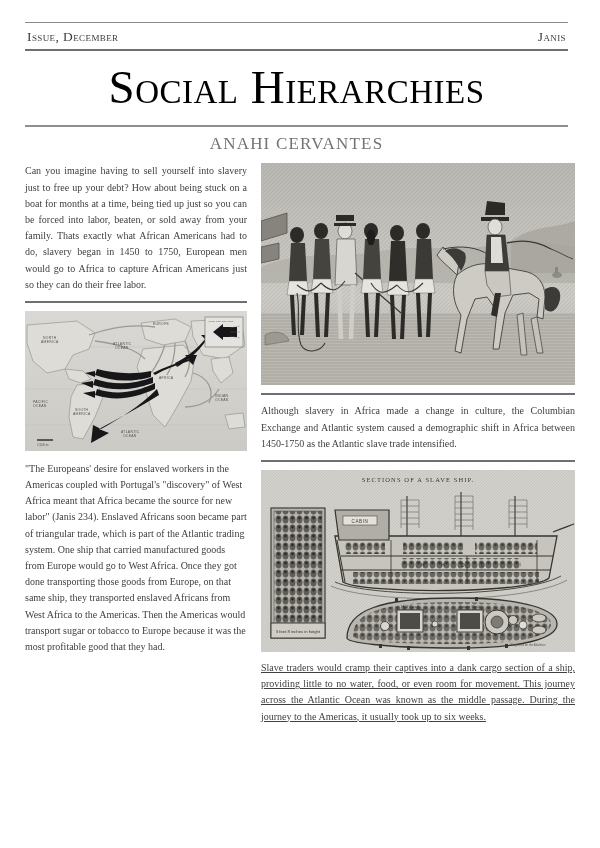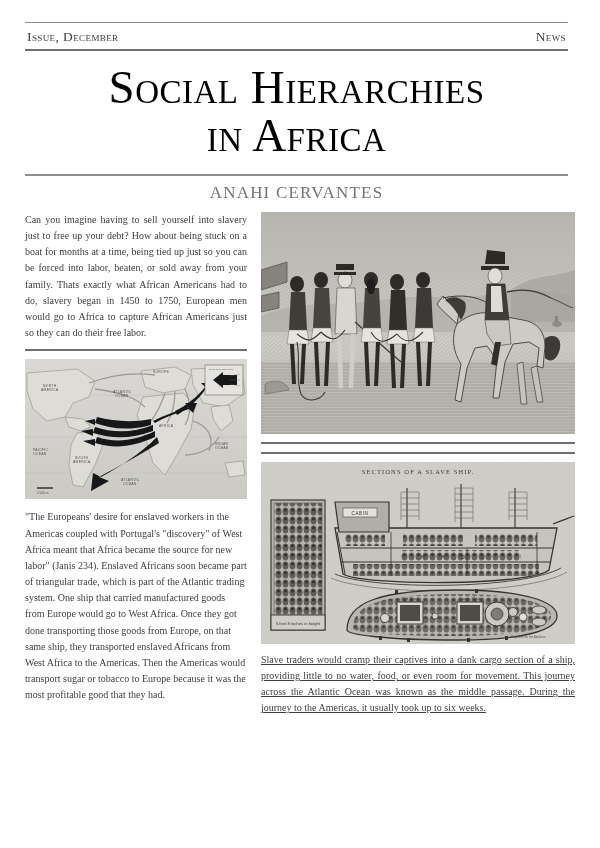--- a/index.html
+++ b/index.html
@@ -108,27 +108,26 @@
 </style>
 </head>
 <body>
 
 <div class="page">
 
   <div class="rule-top"></div>
 
   <div class="masthead">
     <span>Issue, December</span>
-    <span>News</span>
+    <span>Janis</span>
   </div>
   <div class="rule-thick"></div>
 
   <h1 class="headline">
     <span>Social Hierarchies</span><br>
-    <span>in Africa</span>
   </h1>
 
   <div class="rule-byline"></div>
   <div class="byline">ANAHI CERVANTES</div>
 
   <div class="content">
 
     <div class="col-left">
 
       <p class="body just">Can you imagine having to sell yourself into slavery just to free up your debt? How about being stuck on a boat for months at a time, being tied up just so you can be forced into labor, beaten, or sold away from your  family. Thats exactly what African Americans had to do, slavery     began in 1450 to 1750, European  men would go to Africa to capture African Americans just so they can do their free labor.</p>
@@ -357,20 +356,21 @@
             <ellipse cx="296" cy="112" rx="5" ry="3"></ellipse>
             <rect x="294" y="104" width="3" height="7"></rect>
           </g>
 
           <path d="M4,172 C14,166 26,170 28,178 L4,182 Z" fill="#9b9992" stroke="#6a6862" stroke-width="0.6"></path>
         </svg>
       </figure>
 
       <div class="sep"></div>
 
+      <p class="body cap">Although slavery in Africa made a change in culture, the Columbian Exchange and Atlantic system caused a demographic shift in Africa between 1450-1750 as the Atlantic slave trade intensified.</p>
 
       <div class="sep"></div>
 
       <figure class="fig-ship">
         <svg viewBox="0 0 314 182" preserveAspectRatio="none" aria-hidden="true">
           <defs>
             <pattern id="hatch2" width="3" height="3" patternUnits="userSpaceOnUse">
               <path d="M0,3 L3,0" stroke="#8b8982" stroke-width="0.4"></path>
             </pattern>
             <pattern id="bodies" width="7" height="9" patternUnits="userSpaceOnUse">

